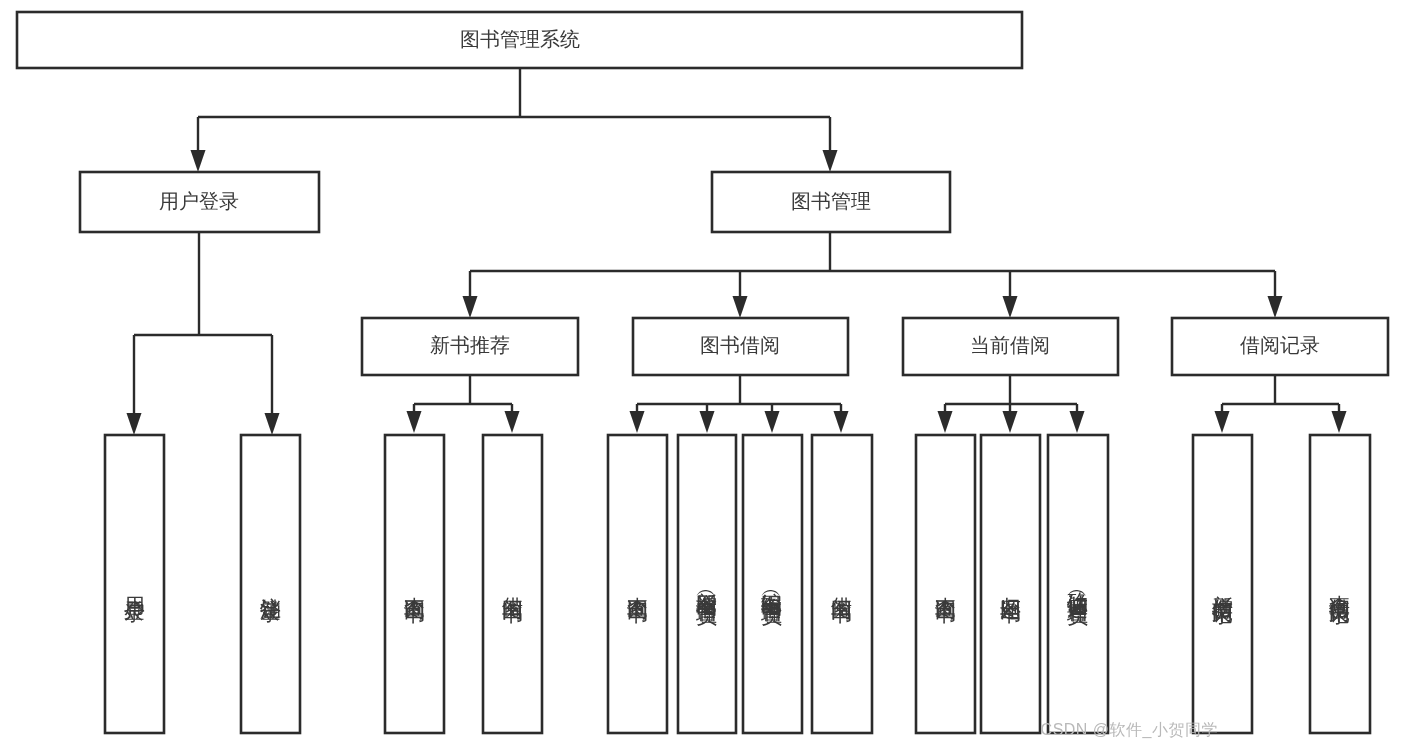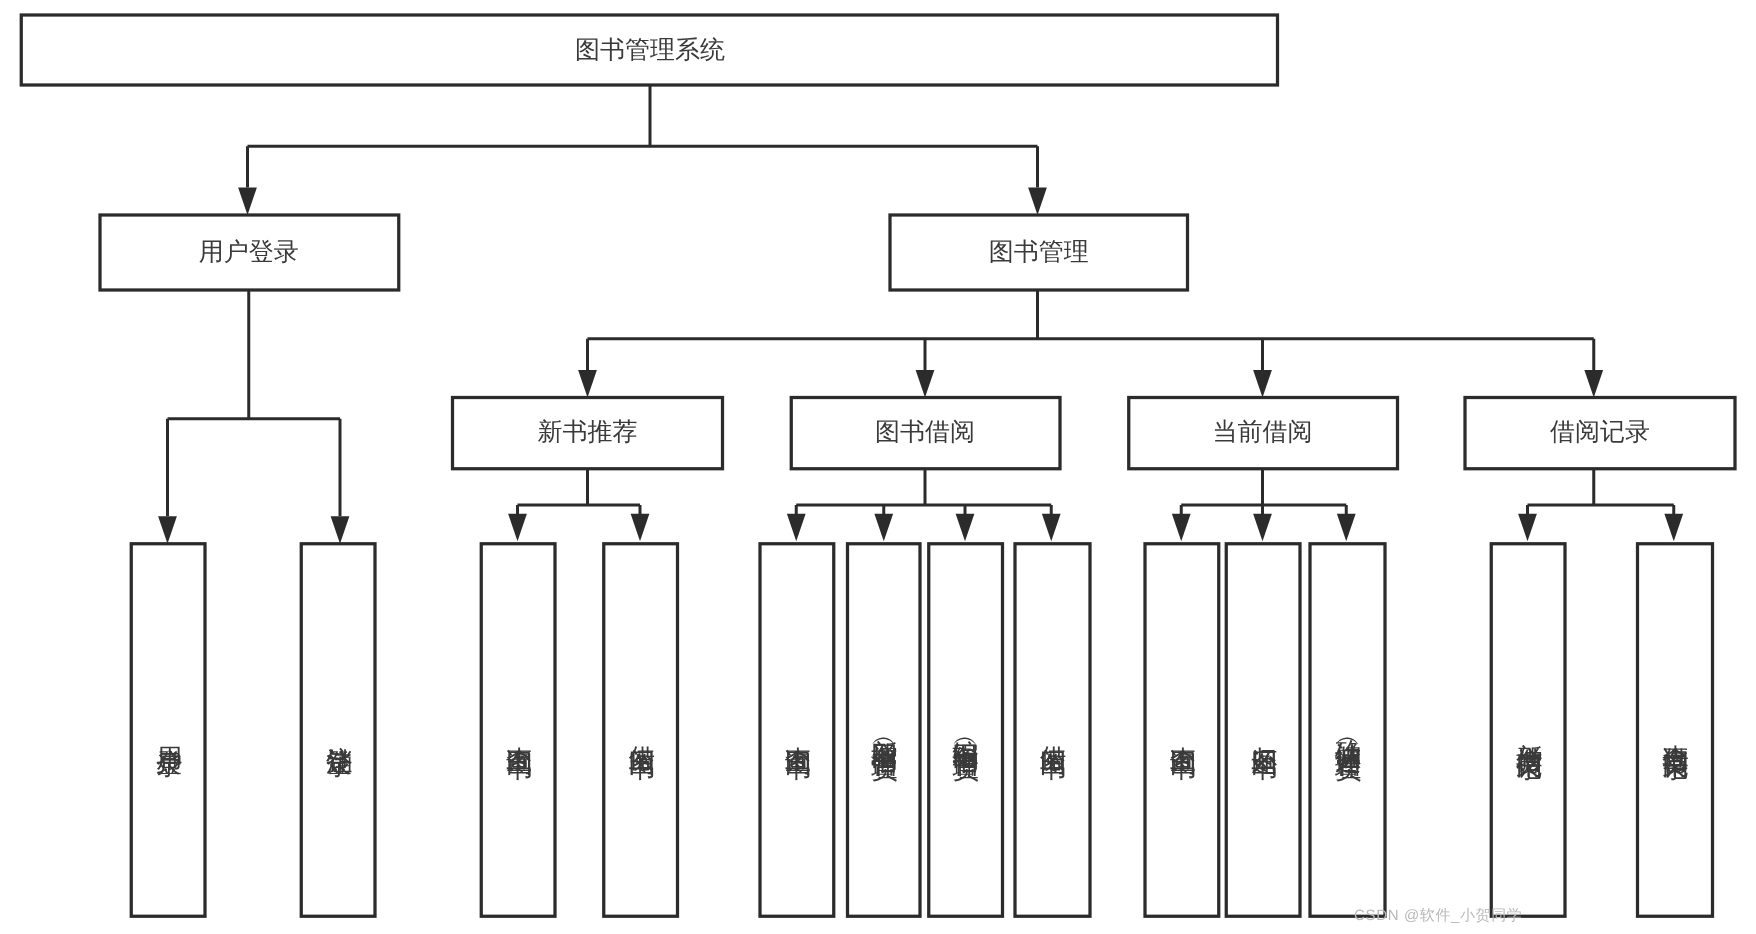--- a/index.html
+++ b/index.html
@@ -56,21 +56,21 @@
     text-orientation: upright;
     letter-spacing: 2px;
     text-anchor: middle;
     white-space: pre;
   }
   .watermark {
     position: absolute;
     right: 12px;
     bottom: 6px;
     font-family: "Liberation Sans", "DejaVu Sans", sans-serif;
-    font-size: 12px;
+    font-size: 16px;
     color: #b9b9b9;
     letter-spacing: 0.5px;
     user-select: none;
     white-space: nowrap;
   }
 </style>
 </head>
 <body>
 
 <div id="diagram-root">

